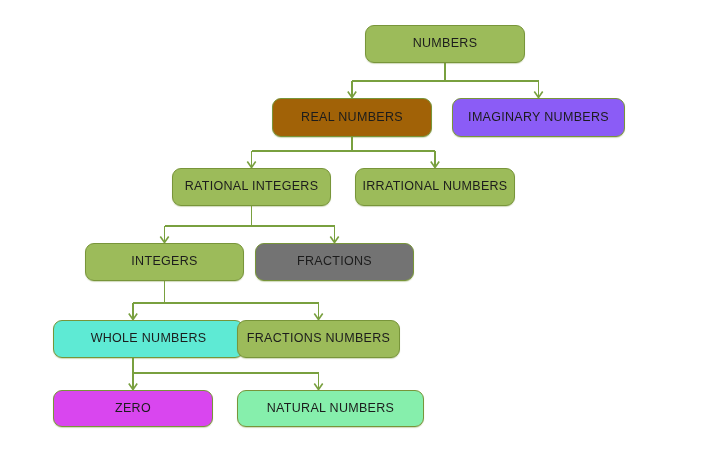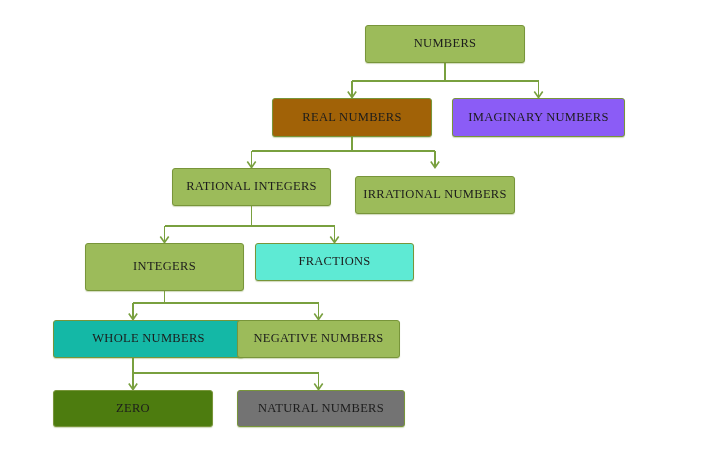--- a/index.html
+++ b/index.html
@@ -23,29 +23,29 @@
     top: 0;
     width: 701px;
     height: 454px;
     pointer-events: none;
   }
   .node {
     position: absolute;
     box-sizing: border-box;
     background: #9cbb5a;
     border: 1.3px solid #78953a;
-    border-radius: 3px;
+    border-radius: 9px;
     display: flex;
     align-items: center;
     justify-content: center;
     text-align: center;
     color: #1c1c1c;
     font-size: 12.5px;
     letter-spacing: 0.3px;
-    font-family: Liberation Serif, serif;
+    font-family: Liberation Sans, sans-serif;
     box-shadow: 0 1px 1px rgba(120,149,58,0.35);
   }
   .node-label {
     display: block;
     line-height: 1.1;
     padding: 0 6px;
     white-space: nowrap;
   }
 </style>
 </head>
@@ -89,34 +89,34 @@
     </div>
     <div class="node" style="left: 272px; top: 98px; width: 160px; height: 39px; background: #a16207; border-color: rgb(120, 149, 58); color: rgb(28, 28, 28);">
       <span class="node-label">REAL NUMBERS</span>
     </div>
     <div class="node" style="left: 452px; top: 98px; width: 173px; height: 39px; background: #8b5cf6; border-color: rgb(120, 149, 58); color: rgb(28, 28, 28);">
       <span class="node-label">IMAGINARY NUMBERS</span>
     </div>
     <div class="node" style="left: 172px; top: 168px; width: 159px; height: 38px; background: rgb(156, 187, 90); border-color: rgb(120, 149, 58); color: rgb(28, 28, 28);">
       <span class="node-label">RATIONAL INTEGERS</span>
     </div>
-    <div class="node" style="left: 355px; top: 168px; width: 160px; height: 38px; background: rgb(156, 187, 90); border-color: rgb(120, 149, 58); color: rgb(28, 28, 28); margin-top: 8px;">
+    <div class="node" style="left: 355px; top: 168px; width: 160px; height: 38px; background: rgb(156, 187, 90); border-color: rgb(120, 149, 58); color: rgb(28, 28, 28);">
       <span class="node-label">IRRATIONAL NUMBERS</span>
     </div>
-    <div class="node" style="left: 85px; top: 243px; width: 159px; height: 48px; background: rgb(156, 187, 90); border-color: rgb(120, 149, 58); color: rgb(28, 28, 28);">
+    <div class="node" style="left: 85px; top: 243px; width: 159px; height: 38px; background: rgb(156, 187, 90); border-color: rgb(120, 149, 58); color: rgb(28, 28, 28);">
       <span class="node-label">INTEGERS</span>
     </div>
-    <div class="node" style="left: 255px; top: 243px; width: 159px; height: 38px; background: #5eead4; border-color: rgb(120, 149, 58); color: rgb(28, 28, 28);">
+    <div class="node" style="left: 255px; top: 243px; width: 159px; height: 38px; background: #737373; border-color: rgb(120, 149, 58); color: rgb(28, 28, 28);">
       <span class="node-label">FRACTIONS</span>
     </div>
-    <div class="node" style="left: 53px; top: 320px; width: 191px; height: 38px; background: #14b8a6; border-color: rgb(120, 149, 58); color: rgb(28, 28, 28);">
+    <div class="node" style="left: 53px; top: 320px; width: 191px; height: 38px; background: #5eead4; border-color: rgb(120, 149, 58); color: rgb(28, 28, 28);">
       <span class="node-label">WHOLE NUMBERS</span>
     </div>
     <div class="node" style="left: 237px; top: 320px; width: 163px; height: 38px; background: rgb(156, 187, 90); border-color: rgb(120, 149, 58); color: rgb(28, 28, 28);">
-      <span class="node-label">NEGATIVE NUMBERS</span>
+      <span class="node-label">FRACTIONS NUMBERS</span>
     </div>
-    <div class="node" style="left: 53px; top: 390px; width: 160px; height: 37px; background: #4d7c0f; border-color: rgb(120, 149, 58); color: rgb(28, 28, 28);">
+    <div class="node" style="left: 53px; top: 390px; width: 160px; height: 37px; background: #d946ef; border-color: rgb(120, 149, 58); color: rgb(28, 28, 28);">
       <span class="node-label">ZERO</span>
     </div>
-    <div class="node" style="left: 237px; top: 390px; width: 168px; height: 37px; background: #737373; border-color: rgb(120, 149, 58); color: rgb(28, 28, 28);">
+    <div class="node" style="left: 237px; top: 390px; width: 187px; height: 37px; background: #86efac; border-color: rgb(120, 149, 58); color: rgb(28, 28, 28);">
       <span class="node-label">NATURAL NUMBERS</span>
     </div>
   </div>
 
 </body></html>

